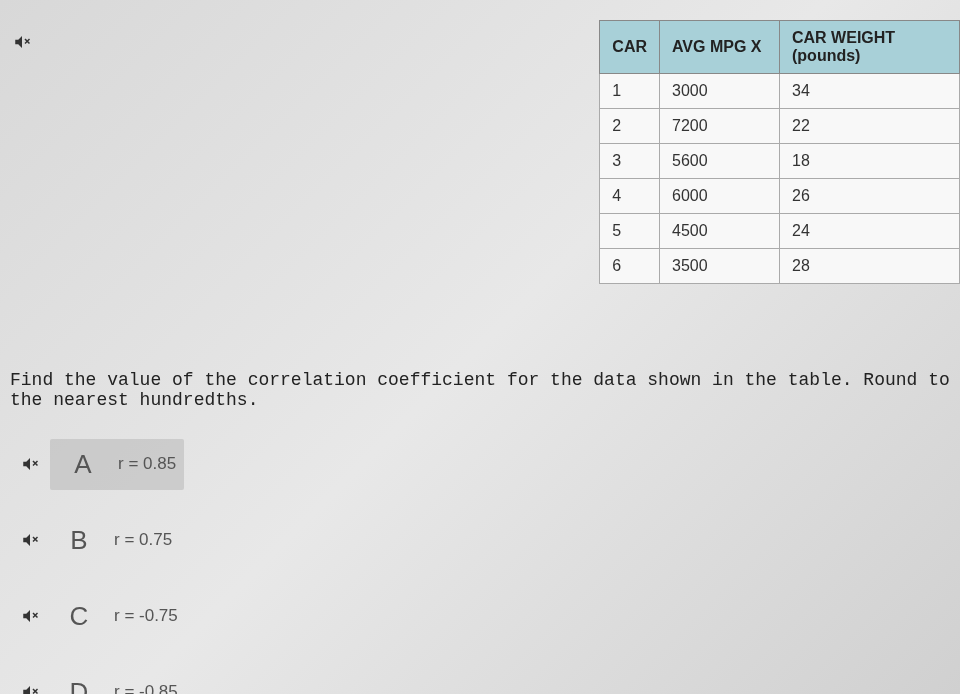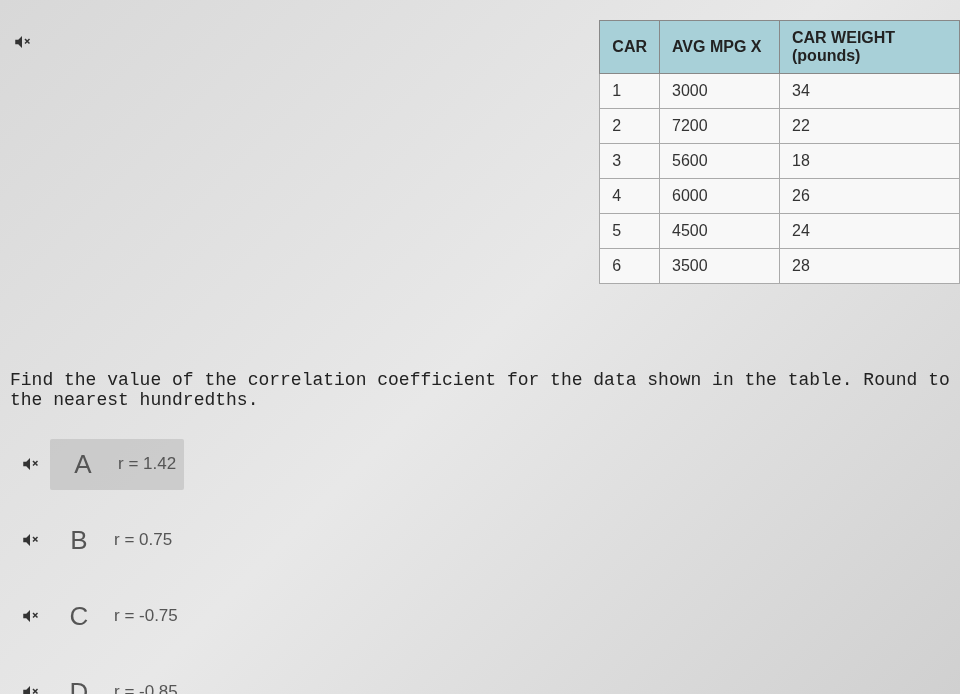--- a/index.html
+++ b/index.html
@@ -177,21 +177,21 @@
       <span class="mute-icon">
         <svg class="speaker-svg" viewBox="0 0 24 24" fill="#333">
           <path d="M3 9v6h4l5 5V4L7 9H3z"></path>
           <line x1="16" y1="8" x2="22" y2="14" stroke="#333" stroke-width="2"></line>
           <line x1="22" y1="8" x2="16" y2="14" stroke="#333" stroke-width="2"></line>
         </svg>
       </span>
     </div>
     <div class="answer-letter-box selected-bg">
       <div class="answer-letter">A</div>
-      <div class="answer-text">r = 1.42</div>
+      <div class="answer-text">r = 0.85</div>
     </div>
   </div>
 
   <div class="answer-row">
     <div class="answer-mute">
       <span class="mute-icon">
         <svg class="speaker-svg" viewBox="0 0 24 24" fill="#333">
           <path d="M3 9v6h4l5 5V4L7 9H3z"></path>
           <line x1="16" y1="8" x2="22" y2="14" stroke="#333" stroke-width="2"></line>
           <line x1="22" y1="8" x2="16" y2="14" stroke="#333" stroke-width="2"></line>

